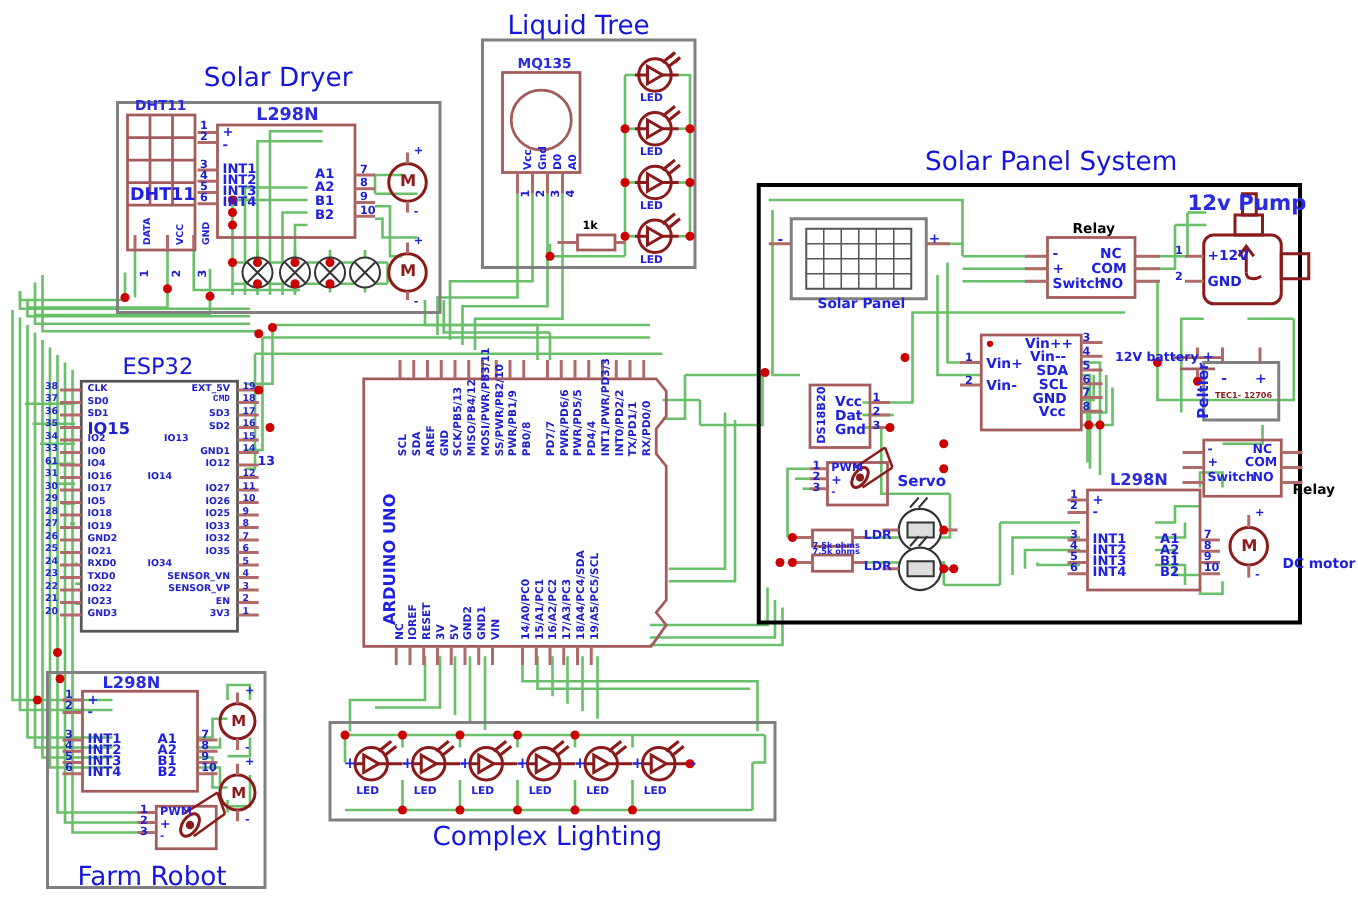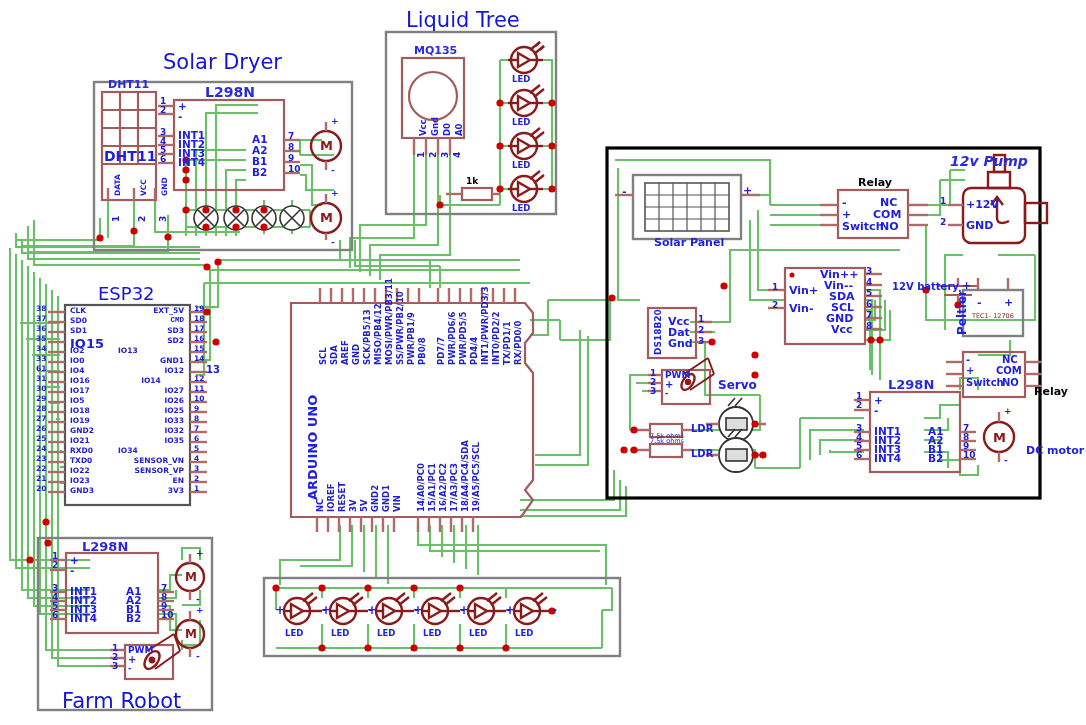--- a/index.html
+++ b/index.html
@@ -11,21 +11,21 @@
   .body{stroke:#a35b5b;stroke-width:2.2;fill:none;}
   .bodyd{stroke:#8b1a1a;stroke-width:2.4;fill:none;}
   .grey{stroke:#808080;stroke-width:2.4;fill:none;}
   .black{stroke:#000;stroke-width:3.2;fill:none;}
   .dot{fill:#cc0000;}
   .lbl{position:absolute;color:#2020e0;font-weight:bold;white-space:nowrap;}
   .sect{position:absolute;color:#1414dc;font-weight:normal;font-size:21px;white-space:nowrap;}
   .pn{position:absolute;color:#2020cc;font-weight:bold;font-size:9px;white-space:nowrap;}
   .pl{position:absolute;color:#2020e0;font-weight:bold;font-size:10.5px;white-space:nowrap;}
   .rot{transform-origin:0 0;transform:rotate(-90deg);}
-  .tiny{position:absolute;color:#2020e0;font-weight:normal;font-size:6.5px;white-space:nowrap;}
+  .tiny{position:absolute;color:#2020e0;font-weight:bold;font-size:6.5px;white-space:nowrap;}
   .cname{position:absolute;color:#2a2ae0;font-weight:bold;font-size:12px;white-space:nowrap;}
   .ardname{position:absolute;color:#2020e0;font-weight:bold;font-size:13px;white-space:nowrap;}
 </style>
 </head>
 <body>
 
 <div id="stage">
 
 <svg class="layer" viewBox="0 0 1086 725">
 
@@ -708,20 +708,22 @@
         <circle cx="880" cy="340" r="3.6"></circle>
     <circle cx="926" cy="290" r="3.6"></circle>
         <circle cx="958" cy="305" r="3.6"></circle>
     <circle cx="612" cy="298" r="3.6"></circle>
     <circle cx="100" cy="238" r="3.6"></circle>
   </g>
 </svg>
 
 <div class="sect" style="left:163px;top:50px;">Solar Dryer</div>
 <div class="sect" style="left:406px;top:8px;">Liquid Tree</div>
+<div class="sect" style="left:740px;top:117px;">Solar Panel System</div>
+<div class="sect" style="left:346px;top:657px;">Complex Lighting</div>
 <div class="sect" style="left:62px;top:689px;">Farm Robot</div>
 
 <div class="cname" style="left:108px;top:78px;font-size:11px;">DHT11</div>
 <div class="lbl" style="left:104px;top:148px;font-size:14px;">DHT11</div>
 <div class="lbl rot" style="left:113px;top:196px;font-size:7.5px;">DATA</div>
 <div class="lbl rot" style="left:139px;top:196px;font-size:7.5px;">VCC</div>
 <div class="lbl rot" style="left:160px;top:196px;font-size:7.5px;">GND</div>
 <div class="pn rot" style="left:111px;top:222px;">1</div>
 <div class="pn rot" style="left:137px;top:222px;">2</div>
 <div class="pn rot" style="left:158px;top:222px;">3</div>
@@ -809,27 +811,27 @@
 <div id="esp32-right">
       <div class="pn" style="left: 194px; top: 304px;;font-size:7.5px">19</div>
       <div class="pl" style="left: 118px; top: 306px; font-size: 7.5px; color: rgb(32, 32, 204); width: 66px; text-align: right;">EXT_5V</div>
       <div class="pn" style="left: 194px; top: 314px;;font-size:7.5px">18</div>
       <div class="pl" style="left: 118px; top: 316px; font-size: 7.5px; color: rgb(32, 32, 204); width: 66px; text-align: right; font-family: Liberation Mono, monospace;">CMD</div>
       <div class="pn" style="left: 194px; top: 324px;;font-size:7.5px">17</div>
       <div class="pl" style="left: 118px; top: 326px; font-size: 7.5px; color: rgb(32, 32, 204); width: 66px; text-align: right;">SD3</div>
       <div class="pn" style="left: 194px; top: 334px;;font-size:7.5px">16</div>
       <div class="pl" style="left: 118px; top: 336px; font-size: 7.5px; color: rgb(32, 32, 204); width: 66px; text-align: right;">SD2</div>
       <div class="pn" style="left: 194px; top: 344px;;font-size:7.5px">15</div>
-      <div class="pl" style="left: 118px; top: 346px; font-size: 7.5px; color: rgb(32, 32, 204); width: 66px; text-align: left;">IO13</div>
+      <div class="pl" style="left: 108px; top: 346px; font-size: 7.5px; color: rgb(32, 32, 204); width: 66px; text-align: center;">IO13</div>
       <div class="pn" style="left: 194px; top: 354px;;font-size:7.5px">14</div>
       <div class="pl" style="left: 118px; top: 356px; font-size: 7.5px; color: rgb(32, 32, 204); width: 66px; text-align: right;">GND1</div>
       <div class="pn" style="left: 206px; top: 364px;;font-size:10px">13</div>
       <div class="pl" style="left: 118px; top: 366px; font-size: 7.5px; color: rgb(32, 32, 204); width: 66px; text-align: right;">IO12</div>
       <div class="pn" style="left: 194px; top: 374px;;font-size:7.5px">12</div>
-      <div class="pl" style="left: 118px; top: 376px; font-size: 7.5px; color: rgb(32, 32, 204); width: 66px; text-align: center;">IO14</div>
+      <div class="pl" style="left: 118px; top: 376px; font-size: 7.5px; color: rgb(32, 32, 204); width: 66px; text-align: left;">IO14</div>
       <div class="pn" style="left: 194px; top: 384px;;font-size:7.5px">11</div>
       <div class="pl" style="left: 118px; top: 386px; font-size: 7.5px; color: rgb(32, 32, 204); width: 66px; text-align: right;">IO27</div>
       <div class="pn" style="left: 194px; top: 394px;;font-size:7.5px">10</div>
       <div class="pl" style="left: 118px; top: 396px; font-size: 7.5px; color: rgb(32, 32, 204); width: 66px; text-align: right;">IO26</div>
       <div class="pn" style="left: 194px; top: 404px;;font-size:7.5px">9</div>
       <div class="pl" style="left: 118px; top: 406px; font-size: 7.5px; color: rgb(32, 32, 204); width: 66px; text-align: right;">IO25</div>
       <div class="pn" style="left: 194px; top: 414px;;font-size:7.5px">8</div>
       <div class="pl" style="left: 118px; top: 416px; font-size: 7.5px; color: rgb(32, 32, 204); width: 66px; text-align: right;">IO33</div>
       <div class="pn" style="left: 194px; top: 424px;;font-size:7.5px">7</div>
       <div class="pl" style="left: 118px; top: 426px; font-size: 7.5px; color: rgb(32, 32, 204); width: 66px; text-align: right;">IO32</div>
@@ -894,21 +896,21 @@
 <div class="lbl" style="left:743px;top:184px;font-size:11px;">+</div>
 
 <div class="cname" style="left:858px;top:176px;font-size:11px;color:#000;">Relay</div>
 <div class="pl" style="left:842px;top:196px;font-size:11px;">-</div>
 <div class="pl" style="left:842px;top:208px;font-size:11px;">+</div>
 <div class="pl" style="left:842px;top:220px;font-size:11px;">Switch</div>
 <div class="pl" style="left:880px;top:196px;font-size:11px;">NC</div>
 <div class="pl" style="left:873px;top:208px;font-size:11px;">COM</div>
 <div class="pl" style="left:880px;top:220px;font-size:11px;">NO</div>
 
-<div class="cname" style="left:950px;top:153px;font-size:14px;font-style:italic;">12v Pump</div>
+<div class="cname" style="left:950px;top:153px;font-size:17px;">12v Pump</div>
 <div class="pl" style="left:966px;top:198px;font-size:11px;">+12V</div>
 <div class="pl" style="left:966px;top:219px;font-size:11px;">GND</div>
 <div class="pn" style="left:940px;top:196px;">1</div>
 <div class="pn" style="left:940px;top:217px;">2</div>
 
 <div class="pl" style="left:789px;top:284px;font-size:11px;">Vin+</div>
 <div class="pl" style="left:789px;top:302px;font-size:11px;">Vin-</div>
 <div class="pn" style="left:772px;top:282px;">1</div>
 <div class="pn" style="left:772px;top:300px;">2</div>
 <div class="pl" style="left:820px;top:268px;font-size:11px;">Vin++</div>

